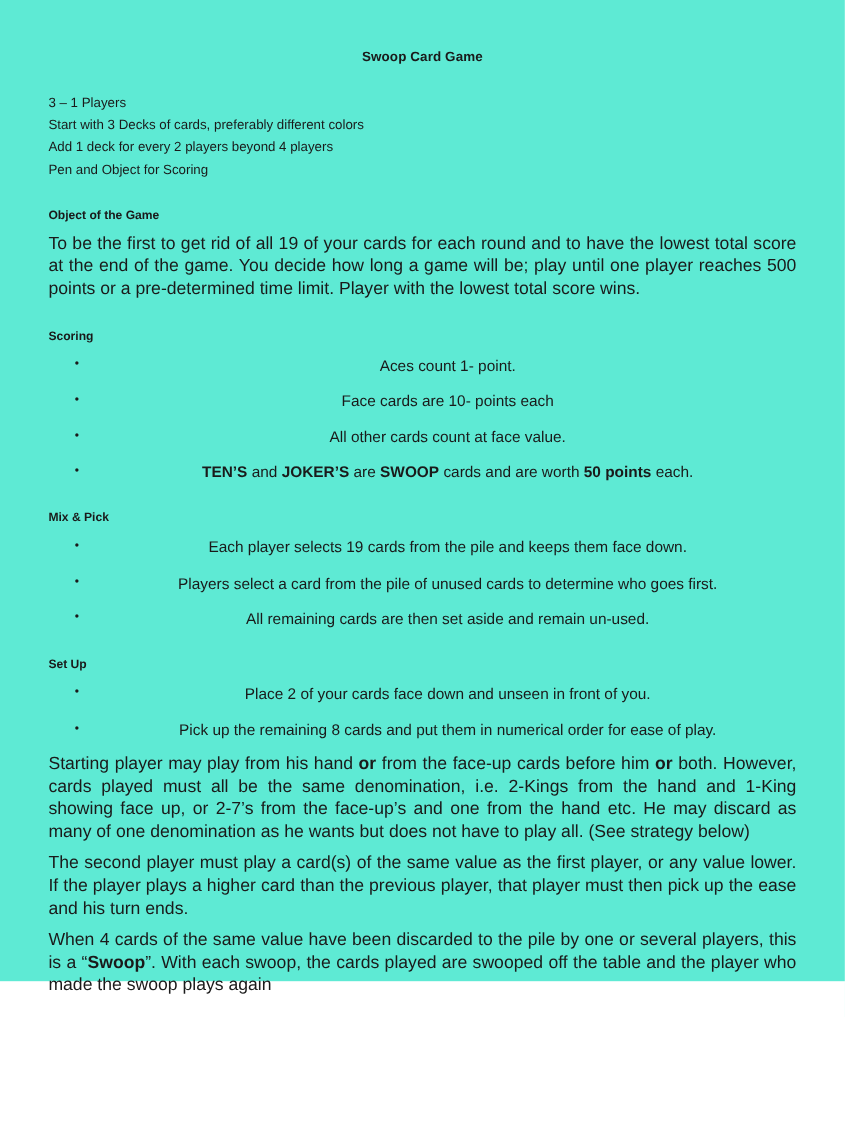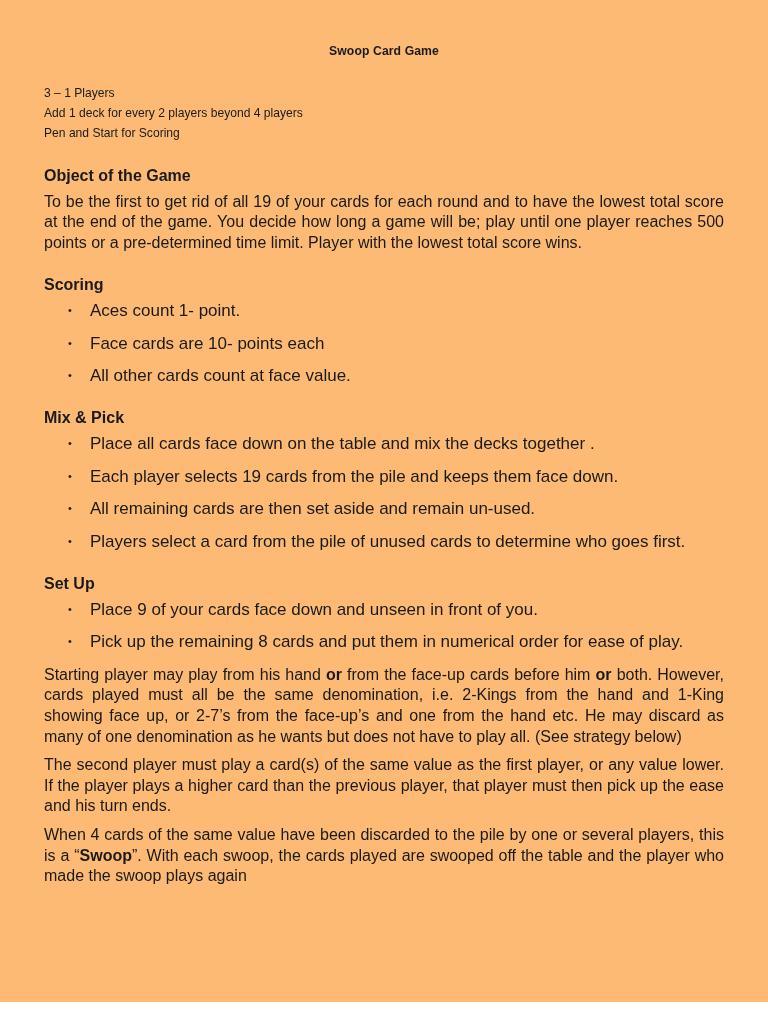--- a/index.html
+++ b/index.html
@@ -10,22 +10,22 @@
   body {
     width: 768px;
     height: 1024px;
     font-family: "Liberation Sans", sans-serif;
     color: #1a1a1a;
     overflow: hidden;
   }
   .page {
     position: relative;
     width: 768px;
-    height: 1002px;
-    background: #fdba74;
+    height: 892px;
+    background: #5eead4;
     box-sizing: border-box;
     padding: 0 44px;
   }
   .doc-title {
     text-align: center;
     font-weight: bold;
     font-size: 12.2px;
     letter-spacing: 0.1px;
     margin: 0;
     padding-top: 44px;
@@ -35,21 +35,21 @@
   .intro-block {
     margin-top: 24px;
   }
   .intro-line {
     font-size: 12.1px;
     line-height: 20.3px;
     white-space: nowrap;
   }
   .section-heading {
     font-weight: bold;
-    font-size: 16px;
+    font-size: 11px;
     line-height: 20px;
     margin-top: 22px;
     margin-bottom: 2px;
   }
   .section-heading.tight {
   }
   .para {
     font-size: 16px;
     line-height: 20.6px;
     text-align: justify;
@@ -59,24 +59,25 @@
   .para.first {
     margin-top: 6px;
   }
   ul.bullets {
     list-style: none;
     margin: 6px 0 0 0;
     padding: 0;
   }
   ul.bullets li {
     position: relative;
-    font-size: 17px;
+    font-size: 14px;
     line-height: 20px;
     padding-left: 46px;
     margin-bottom: 12.5px;
+    text-align: center;
   }
   ul.bullets li::before {
     content: "\2022";
     position: absolute;
     left: 24px;
     top: -1px;
     font-size: 11px;
     line-height: 20px;
     color: #1a1a1a;
   }
@@ -84,45 +85,46 @@
 </style>
 </head>
 <body>
 
 <div class="page">
 
   <h1 class="doc-title">Swoop Card Game</h1>
 
   <div class="intro-block">
     <div class="intro-line">3 – 1 Players</div>
+    <div class="intro-line">Start with 3 Decks of cards, preferably different colors</div>
     <div class="intro-line">Add 1 deck for every 2 players beyond 4 players</div>
-    <div class="intro-line">Pen and Start for Scoring</div>
+    <div class="intro-line">Pen and Object for Scoring</div>
   </div>
 
   <div class="section-heading">Object of the Game</div>
   <div class="para first">To be the first to get rid of all 19 of your cards for each round and to have the lowest total score at the end of the game.  You decide how long a game will be; play until one player reaches 500 points or a pre-determined time limit.  Player with the lowest total score wins.</div>
 
   <div class="section-heading tight">Scoring</div>
   <ul class="bullets">
     <li>Aces count 1- point.</li>
     <li>Face cards are 10- points each</li>
     <li>All other cards count at face value.</li>
+    <li><b>TEN’S</b><span> and </span><b>JOKER’S</b><span> are </span><b>SWOOP</b><span> cards and are worth </span><b>50 points</b><span> each.</span></li>
   </ul>
 
   <div class="section-heading">Mix &amp; Pick</div>
   <ul class="bullets">
-    <li>Place all cards face down on the table and mix the decks together .</li>
     <li>Each player selects 19 cards from the pile and keeps them face down.</li>
+    <li>Players select a card from the pile of unused cards to determine who goes first.</li>
     <li>All remaining cards are then set aside and remain un-used.</li>
-    <li>Players select a card from the pile of unused cards to determine who goes first.</li>
   </ul>
 
   <div class="section-heading">Set Up</div>
   <ul class="bullets">
-    <li>Place 9 of your cards face down and unseen in front of you.</li>
+    <li>Place 2 of your cards face down and unseen in front of you.</li>
     <li>Pick up the remaining 8 cards and put them in numerical order for ease of play.</li>
   </ul>
 
 
   <div class="para first"><span>Starting player may play from his hand </span><b>or</b><span> from the face-up cards before him </span><b>or</b><span> both.  However, cards played must all be the same denomination, i.e. 2-Kings from the hand and 1-King showing face up, or 2-7’s from the face-up’s and one from the hand etc.  He may discard as many of one denomination as he wants but does not have to play all.  (See strategy below)</span></div>
 
   <div class="para">The second player must play a card(s) of the same value as the first player, or any value lower. If the player plays a higher card than the previous player, that player must then pick up the ease and his turn ends.</div>
 
   <div class="para"><span>When 4 cards of the same value have been discarded to the pile by one or several players, this is a “</span><b>Swoop</b><span>”. With each swoop, the cards played are swooped off the table and the player who made the swoop plays again</span></div>
 

